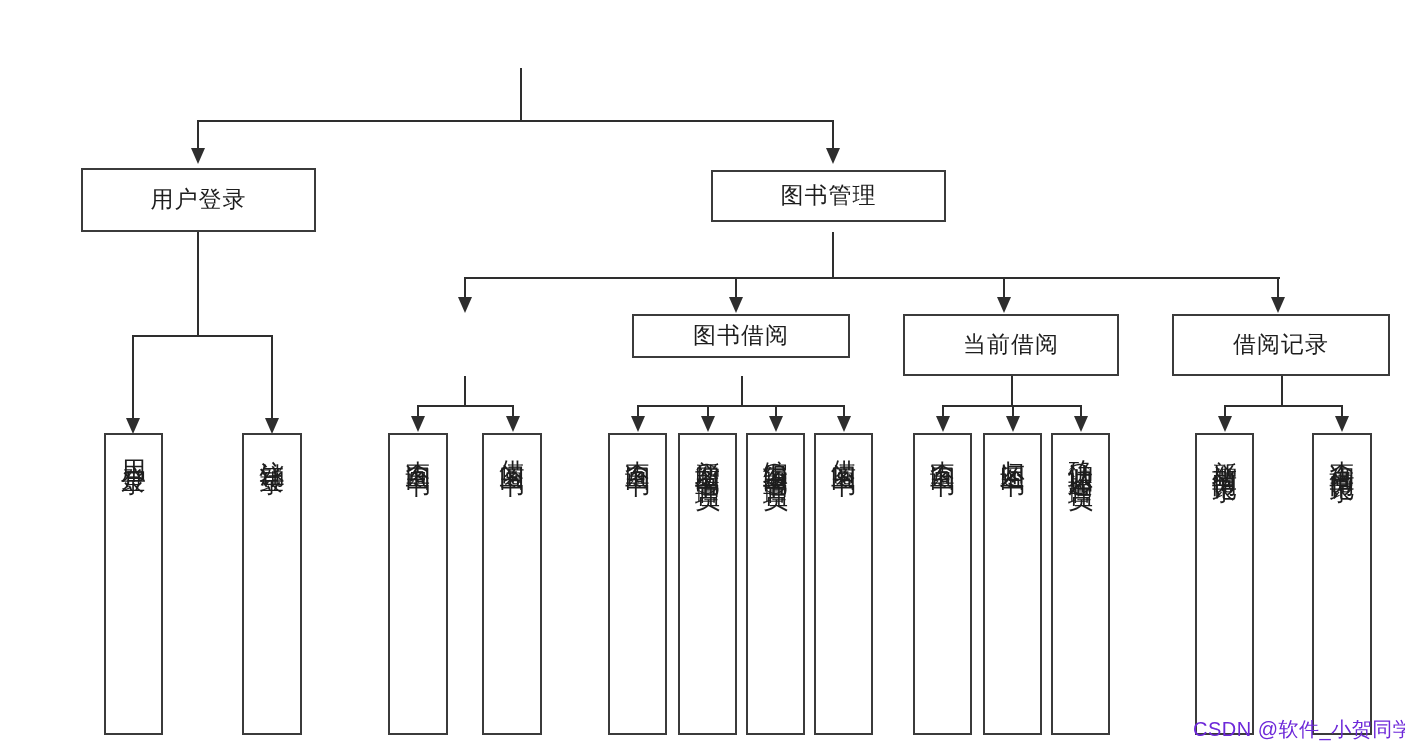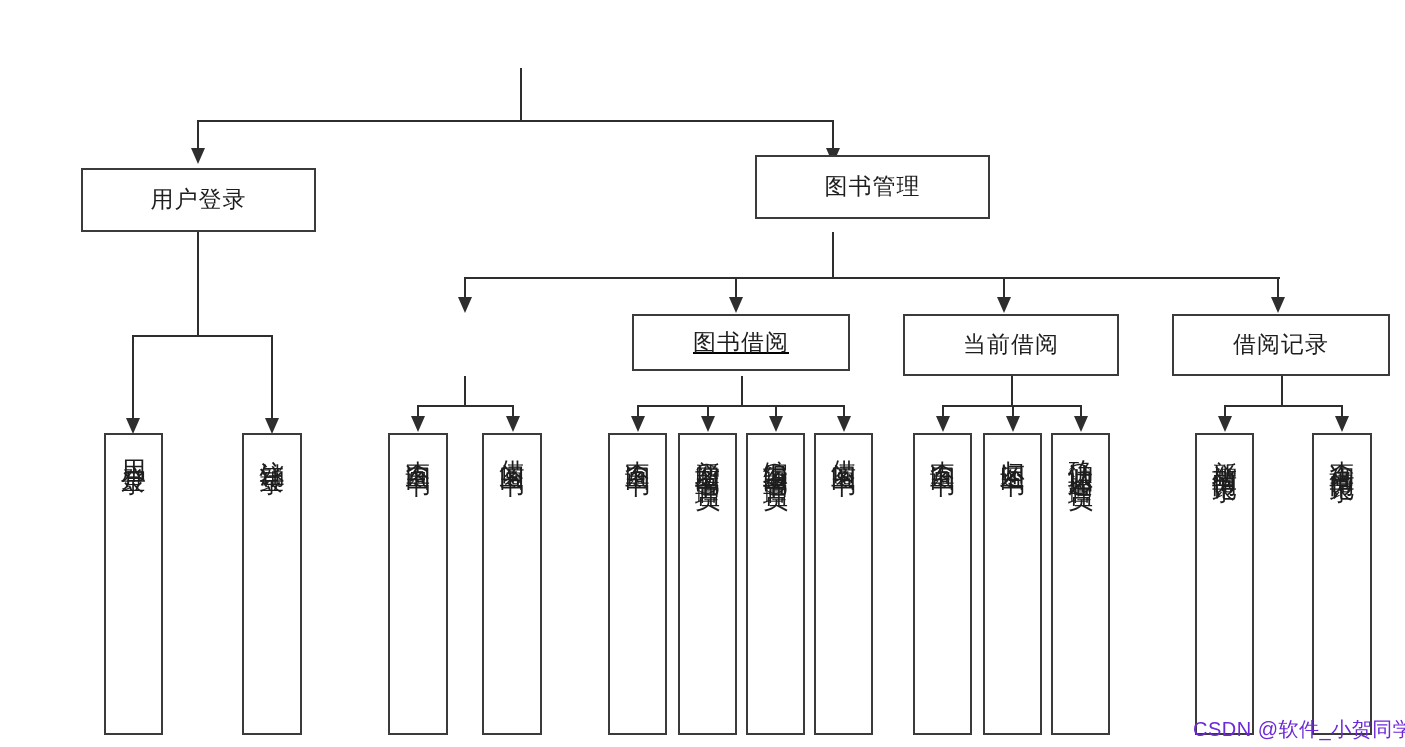--- a/index.html
+++ b/index.html
@@ -142,25 +142,25 @@
   <div class="ln h" style="left:1224px;top:405px;width:118px;"></div>
   <div class="ln v" style="left:1224px;top:405px;height:13px;"></div>
   <div class="arrow" style="left:1218px;top:416px;"></div>
   <div class="ln v" style="left:1341px;top:405px;height:13px;"></div>
   <div class="arrow" style="left:1335px;top:416px;"></div>
 
 
   <div class="node h" style="left:81px;top:168px;width:235px;height:64px;">
     <span class="lbl">用户登录</span>
   </div>
-  <div class="node h" style="left:711px;top:155px;width:235px;height:64px;margin-left:44px;">
+  <div class="node h" style="left:711px;top:170px;width:235px;height:52px;">
     <span class="lbl">图书管理</span>
   </div>
 
-  <div class="node h" style="left:632px;top:314px;width:218px;height:57px;text-decoration:underline;">
+  <div class="node h" style="left:632px;top:314px;width:218px;height:44px;">
     <span class="lbl">图书借阅</span>
   </div>
   <div class="node h" style="left:1172px;top:314px;width:218px;height:62px;">
     <span class="lbl">借阅记录</span>
   </div>
   <div class="node h" style="left:903px;top:314px;width:216px;height:62px;">
     <span class="lbl">当前借阅</span>
   </div>
 
   <div class="node v" style="left:104px;top:433px;width:59px;height:302px;">

